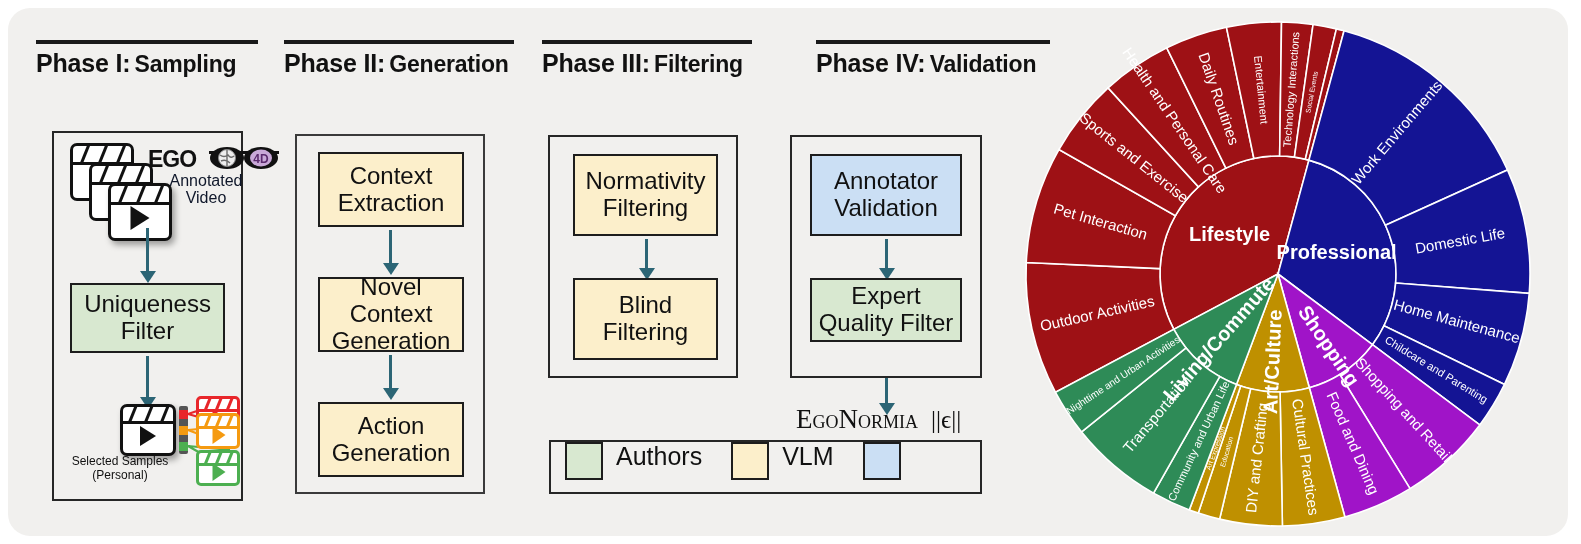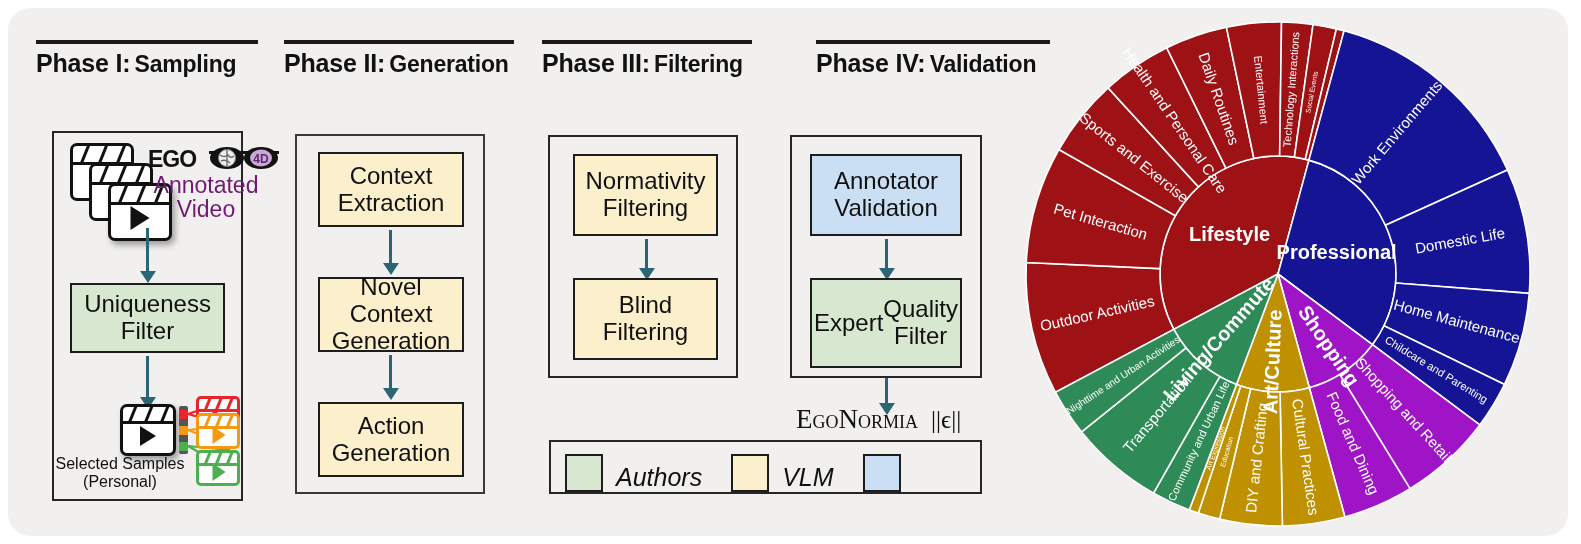--- a/index.html
+++ b/index.html
@@ -30,41 +30,41 @@
   .arrow:after{content:"";position:absolute;left:-6.5px;bottom:-11px;
       border-left:8px solid transparent;border-right:8px solid transparent;
       border-top:12px solid #2c6575;}
 
   
   .clapper{position:absolute;box-sizing:border-box;background:#fff;border:3px solid #111;border-radius:7px;}
   .clapper .top{position:absolute;left:0;top:0;right:0;height:30%;border-bottom:3px solid #111;overflow:hidden;}
   .clapper .top i{position:absolute;top:-6px;width:3px;height:200%;background:#111;transform:rotate(22deg);}
   .clapper .play{position:absolute;left:50%;top:62%;transform:translate(-50%,-50%);
       border-left:19px solid #111;border-top:12px solid transparent;border-bottom:12px solid transparent;}
-  .ego-label{position:absolute;font-size:23px;color:#701a75;text-align:center;line-height:1.05;}
+  .ego-label{position:absolute;font-size:16px;color:#0f172a;text-align:center;line-height:1.05;}
   .ego-logo{position:absolute;display:flex;align-items:center;}
   .ego-txt{font-size:23px;font-weight:bold;color:#111;letter-spacing:-1px;}
-  .sel-label{position:absolute;font-size:16px;color:#111;text-align:center;line-height:1.15;white-space:nowrap;}
+  .sel-label{position:absolute;font-size:12px;color:#111;text-align:center;line-height:1.15;white-space:nowrap;}
   .bar3{position:absolute;width:9px;background:#555;border-radius:2px;}
   .dot{position:absolute;width:9px;height:9px;}
   .miniclip{position:absolute;box-sizing:border-box;background:#fff;border:3px solid;border-radius:5px;}
   .miniclip .mtop{position:absolute;left:0;top:0;right:0;height:32%;border-bottom:3px solid;overflow:hidden;}
   .miniclip .mtop i{position:absolute;top:-4px;width:2.5px;height:200%;transform:rotate(22deg);}
   .miniclip .mplay{position:absolute;left:52%;top:64%;transform:translate(-50%,-50%);
       border-top:9px solid transparent;border-bottom:9px solid transparent;}
 
   
   .wordmark{position:absolute;font-family:"Liberation Serif",serif;color:#111;white-space:nowrap;}
   .wordmark .big{font-size:27px;}
   .wordmark .cap{font-size:18px;}
   .wordmark .eps{font-size:25px;}
 
   
   .legend{position:absolute;background:#f1f0ee;border:2.5px solid #262626;box-sizing:border-box;
-          display:flex;align-items:flex-end;gap:13px;padding:0 14px;font-style:italic;}
+          display:flex;align-items:flex-start;gap:13px;padding:0 14px;}
   .legend .sw{width:34px;height:34px;border:2px solid #1d1d1d;flex:none;}
   .legend .lb{font-size:25px;color:#111;margin-right:16px;}
 
   
   #sunburst{position:absolute;left:1022px;top:18px;}
   .slice-label{fill:#ffffff;font-family:"Liberation Sans",sans-serif;dominant-baseline:middle;}
 </style>
 </head>
 <body>
 
@@ -228,21 +228,21 @@
     <div>Blind</div>
     <div>Filtering</div>
   </div>
 
   <div class="panel" style="left:790px;top:135px;width:192px;height:243px;"></div>
   <div class="node blue" style="left:810px;top:154px;width:152px;height:82px;flex-direction:column;">
     <div>Annotator</div>
     <div>Validation</div>
   </div>
   <div class="arrow" style="left:885px;top:239px;height:30px;"></div>
-  <div class="node green" style="left:810px;top:278px;width:152px;height:90px;">
+  <div class="node green" style="left:810px;top:278px;width:152px;height:64px;flex-direction:column;">
     <div>Expert</div>
     <div>Quality Filter</div>
   </div>
   <div class="arrow" style="left:885px;top:378px;height:26px;"></div>
 
   <div class="wordmark" style="left:796px;top:404px;">
     <span class="big">E</span><span class="cap">GO</span><span class="big">N</span><span class="cap">ORMIA</span>
     <span class="eps" style="margin-left:9px">||ϵ||</span>
   </div>
 

